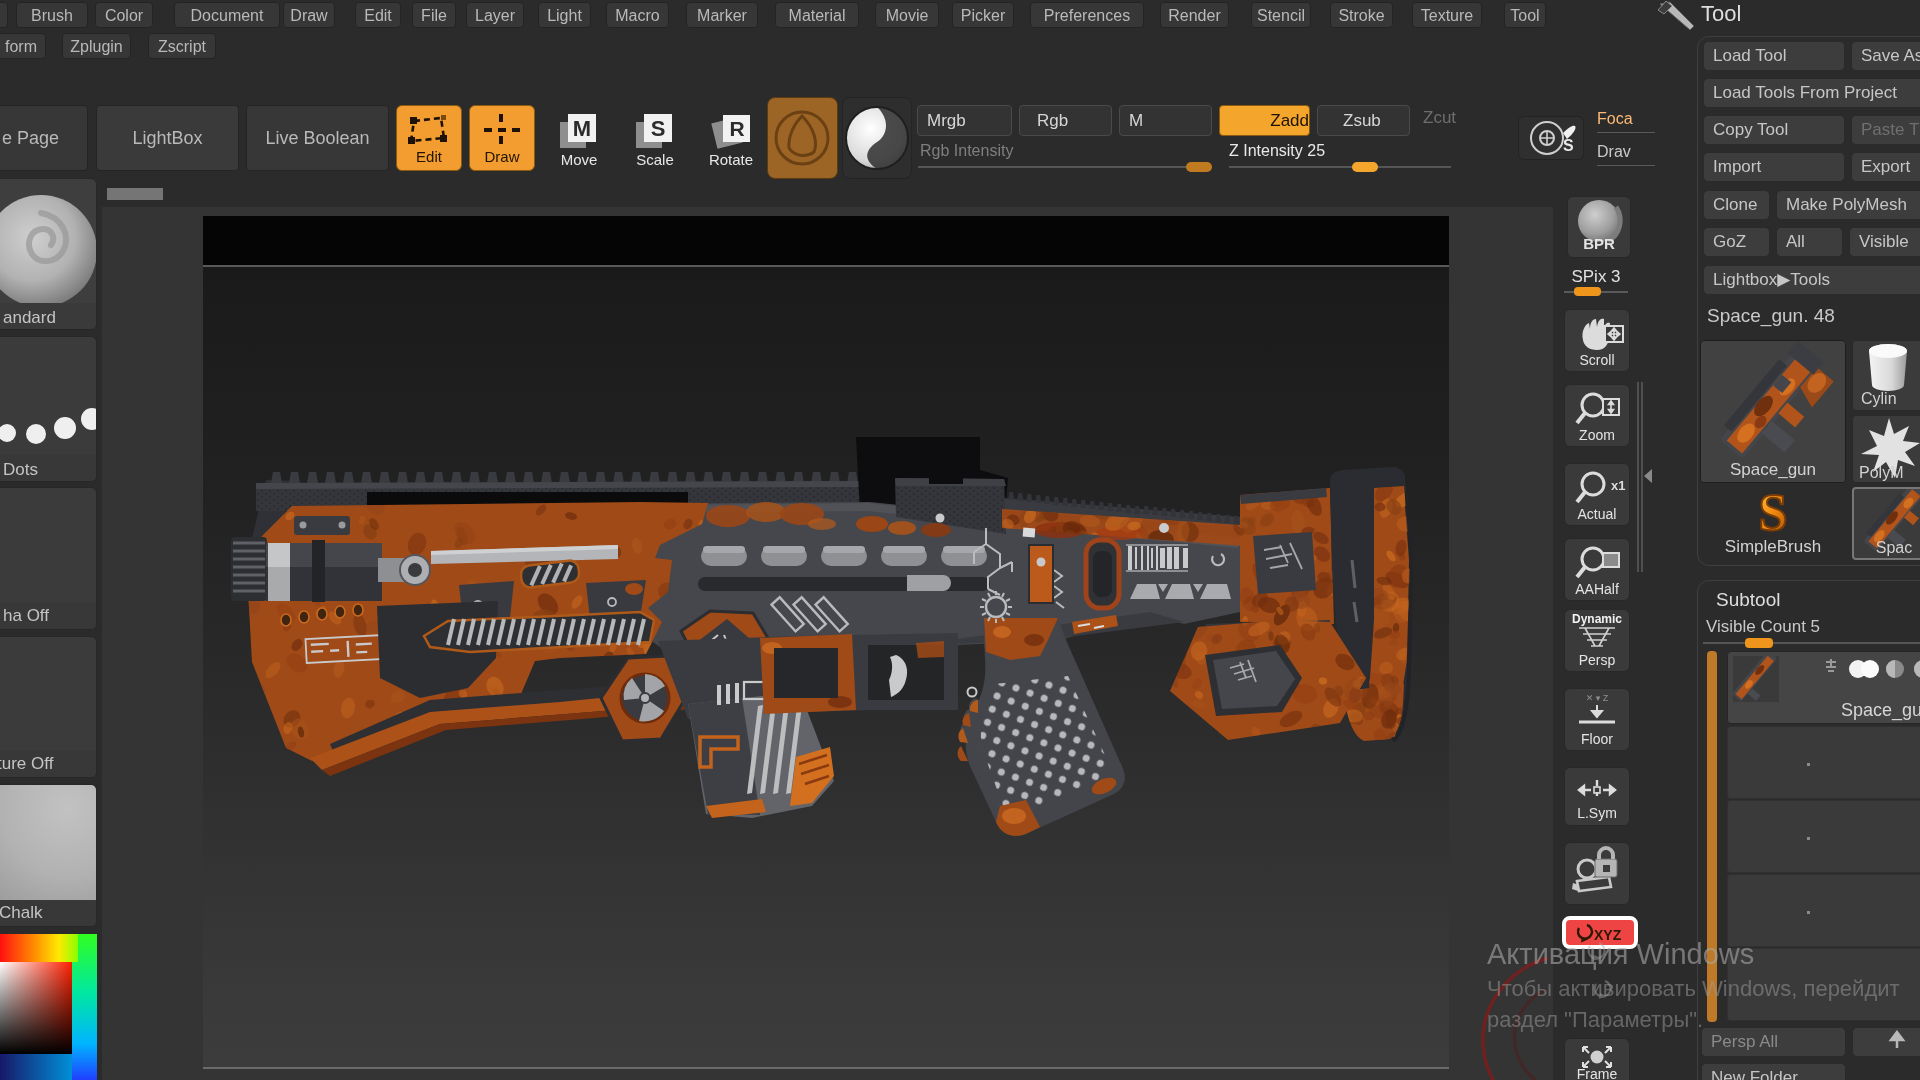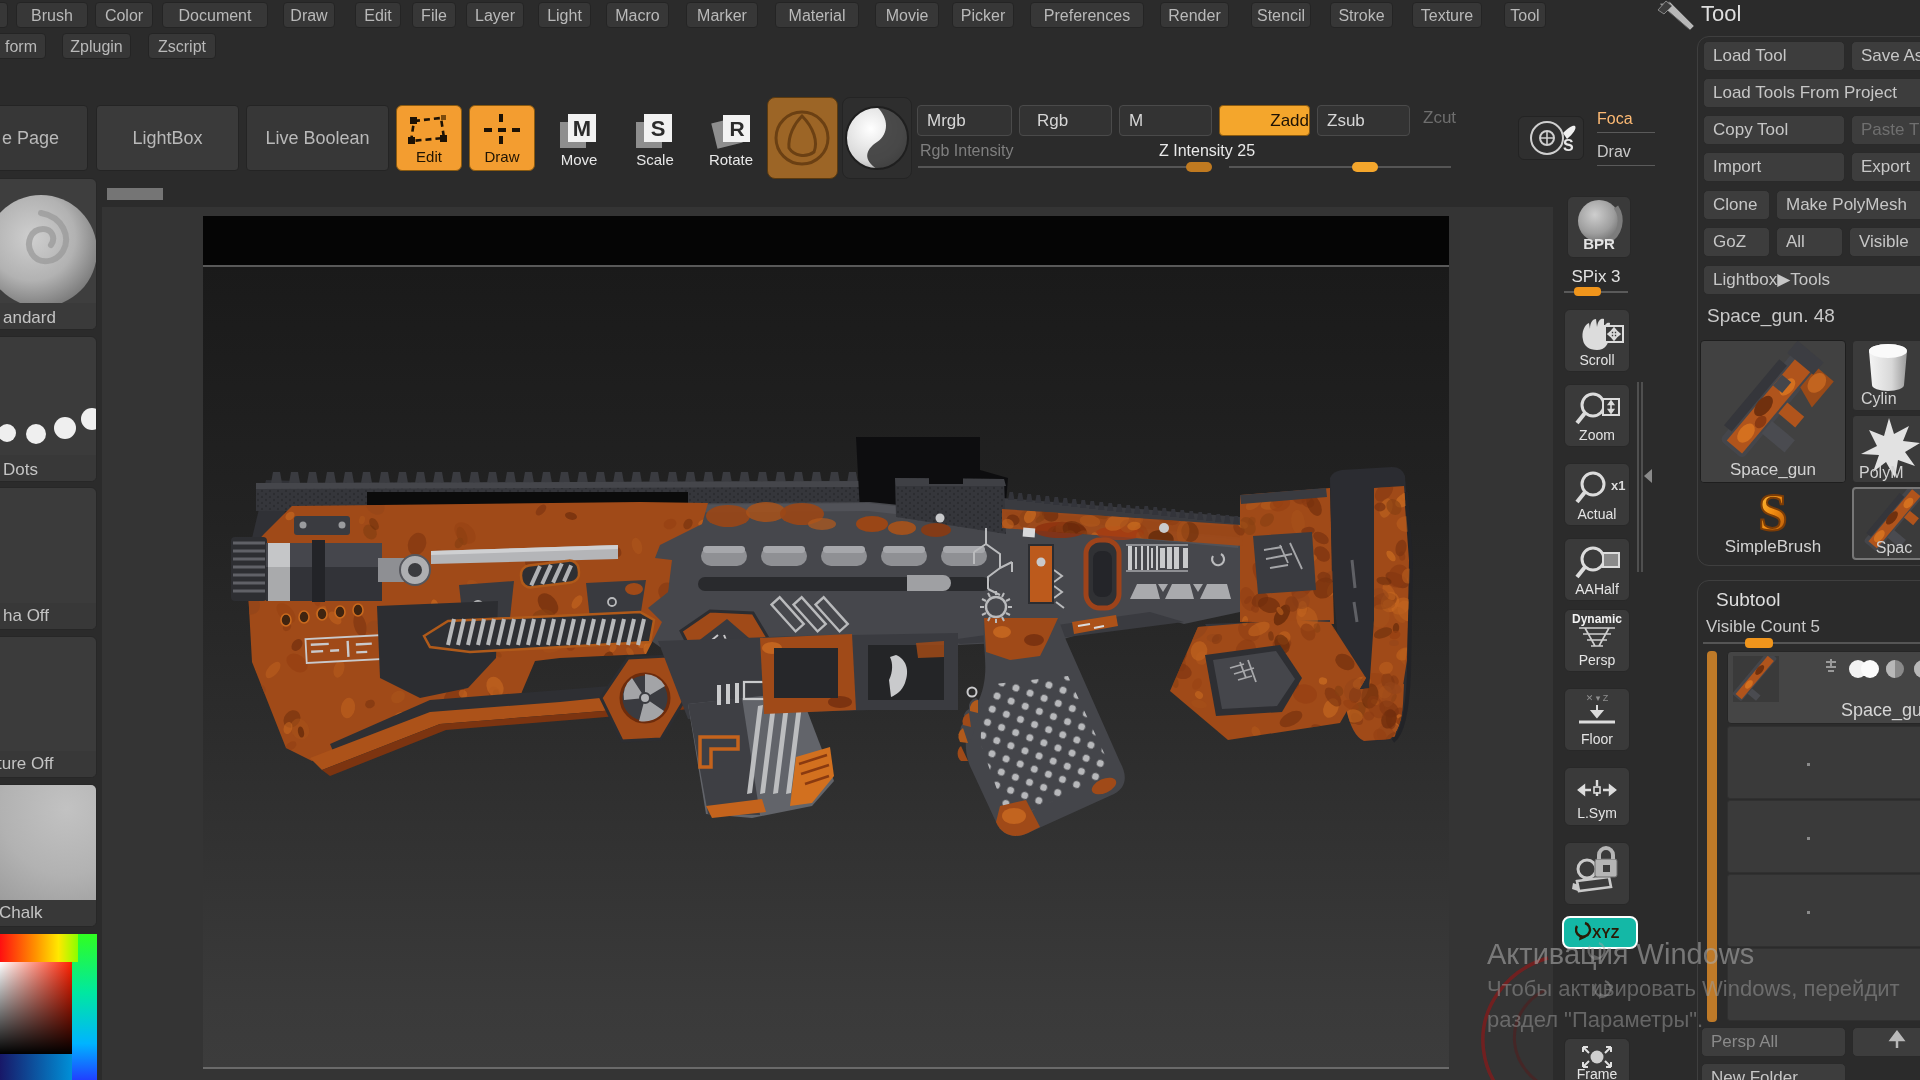--- a/index.html
+++ b/index.html
@@ -14,21 +14,21 @@
     padding-left:9px; white-space:nowrap; overflow:hidden; }
 </style>
 </head>
 <body>
 <div id="root" class="abs" style="left:0;top:0;width:1920px;height:1080px;">
 
   <div id="menubar">
     <div class="btn" style="left:-30px;top:2px;width:38px;height:26px;"></div>
     <div class="btn" style="left:16px;top:2px;width:72px;height:26px;">Brush</div>
     <div class="btn" style="left:95px;top:2px;width:58px;height:26px;">Color</div>
-    <div class="btn" style="left:162px;top:2px;width:106px;height:26px;">Document</div>
+    <div class="btn" style="left:174px;top:2px;width:106px;height:26px;">Document</div>
     <div class="btn" style="left:283px;top:2px;width:52px;height:26px;">Draw</div>
     <div class="btn" style="left:355px;top:2px;width:46px;height:26px;">Edit</div>
     <div class="btn" style="left:412px;top:2px;width:44px;height:26px;">File</div>
     <div class="btn" style="left:466px;top:2px;width:58px;height:26px;">Layer</div>
     <div class="btn" style="left:538px;top:2px;width:53px;height:26px;">Light</div>
     <div class="btn" style="left:606px;top:2px;width:63px;height:26px;">Macro</div>
     <div class="btn" style="left:686px;top:2px;width:72px;height:26px;">Marker</div>
     <div class="btn" style="left:775px;top:2px;width:84px;height:26px;">Material</div>
     <div class="btn" style="left:875px;top:2px;width:64px;height:26px;">Movie</div>
     <div class="btn" style="left:952px;top:2px;width:62px;height:26px;">Picker</div>
@@ -116,27 +116,27 @@
         <circle cx="34" cy="40" r="31" fill="url(#sphg)"></circle>
         <path d="M34 9 A31 31 0 0 1 34 71 C20 62 22 52 34 44 C46 36 46 20 34 9 Z" fill="#2e2e2e" opacity="0.85"></path>
         <circle cx="34" cy="40" r="31" fill="none" stroke="#1f1f1f" stroke-width="2"></circle>
       </svg>
     </div>
 
     <div class="btn" style="left:917px;top:105px;width:95px;height:31px;line-height:29px;text-align:left;padding-left:9px;font-size:17px;color:#d6d6d6;border-color:#4a4a4a;background:#333333;">Mrgb</div>
     <div class="btn" style="left:1019px;top:105px;width:93px;height:31px;line-height:29px;text-align:left;padding-left:17px;font-size:17px;color:#d6d6d6;border-color:#4a4a4a;background:#333333;">Rgb</div>
     <div class="btn" style="left:1119px;top:105px;width:93px;height:31px;line-height:29px;text-align:left;padding-left:9px;font-size:17px;color:#d6d6d6;border-color:#4a4a4a;background:#333333;">M</div>
     <div class="btn" style="left:1219px;top:105px;width:91px;height:31px;line-height:29px;text-align:right;padding-left:9px;font-size:17px;background:#f4a62c;color:#1d1205;border-color:#8a5a10;">Zadd</div>
-    <div class="btn" style="left:1317px;top:105px;width:93px;height:31px;line-height:29px;text-align:left;padding-left:9px;font-size:17px;color:#d6d6d6;border-color:#4a4a4a;background:#333333;">Zsub</div>
+    <div class="btn" style="left:1317px;top:105px;width:93px;height:31px;line-height:29px;text-align:left;padding-left:25px;font-size:17px;color:#d6d6d6;border-color:#4a4a4a;background:#333333;">Zsub</div>
     <div class="abs" style="left:1423px;top:108px;color:#6e6e6e;font-size:17px;">Zcut</div>
 
     <div class="abs" style="left:920px;top:142px;color:#7f7f7f;font-size:16px;">Rgb Intensity</div>
     <div class="abs" style="left:918px;top:166px;width:292px;height:2px;background:#555;"></div>
     <div class="abs" style="left:1186px;top:162px;width:26px;height:10px;background:#c07a20;border-radius:5px;"></div>
-    <div class="abs" style="left:1159px;top:142px;color:#e9e9e9;font-size:16px;">Z Intensity 25</div>
+    <div class="abs" style="left:1229px;top:142px;color:#e9e9e9;font-size:16px;">Z Intensity 25</div>
     <div class="abs" style="left:1229px;top:166px;width:222px;height:2px;background:#555;"></div>
     <div class="abs" style="left:1352px;top:162px;width:26px;height:10px;background:#f4a62c;border-radius:5px;"></div>
 
     <div class="abs" style="left:1518px;top:116px;width:66px;height:44px;background:#2f2f2f;border-radius:6px;border:1px solid #232323;">
       <svg width="64" height="42" viewBox="0 0 64 42">
         <circle cx="28" cy="21" r="16" fill="none" stroke="#cfcfcf" stroke-width="2"></circle>
         <circle cx="28" cy="21" r="7" fill="none" stroke="#cfcfcf" stroke-width="2"></circle>
         <path d="M28 14 v14 M21 21 h14" stroke="#cfcfcf" stroke-width="1.6"></path>
         <path d="M44 16 C50 10 54 8 56 9 C58 11 54 17 48 22 Z" fill="#f0f0f0"></path>
         <text x="44" y="34" font-size="16" font-weight="bold" fill="#e8e8e8" font-family="Liberation Sans">S</text>
@@ -818,21 +818,21 @@
       <svg width="64" height="61" viewBox="0 0 64 61">
         <circle cx="22" cy="26" r="9" fill="none" stroke="#c9c9c9" stroke-width="3"></circle>
         <path d="M12 38 L44 34 L46 44 L14 48 Z" fill="none" stroke="#c9c9c9" stroke-width="2.6"></path>
         <path d="M8 40 l6 2 -1 6 -6 -2 Z" fill="#c9c9c9"></path>
         <rect x="30" y="16" width="22" height="18" rx="2" fill="#b5b5b5" stroke="#6a6a6a"></rect>
         <path d="M34 16 v-4 a7 7 0 0 1 14 0 v4" fill="none" stroke="#b5b5b5" stroke-width="4"></path>
         <rect x="38" y="22" width="7" height="7" fill="#3c3c3c"></rect>
       </svg>
     </div>
 
-    <div class="abs" style="left:1562px;top:916px;width:76px;height:33px;background:#14b8a6;border:2px solid #ffffff;border-radius:8px;">
+    <div class="abs" style="left:1562px;top:916px;width:76px;height:33px;background:#ef4444;border:4px solid #ffffff;border-radius:8px;">
       <svg width="72" height="29" viewBox="0 0 72 29">
         <path d="M13 8 a7 7 0 1 0 8 -3" fill="none" stroke="#2a1a05" stroke-width="2.4"></path>
         <path d="M16 17 l6 2.5 -7 3 Z" fill="#2a1a05"></path>
         <text x="28" y="20" font-size="14" font-weight="bold" fill="#2a1a05" font-family="Liberation Sans">XYZ</text>
       </svg>
     </div>
 
     <svg class="abs" style="left:1582px;top:938px;" width="40" height="64" viewBox="0 0 40 64" opacity="0.45">
       <path d="M8 8 a8 8 0 1 0 9 -3" fill="none" stroke="#a8a8a8" stroke-width="2.2"></path>
       <path d="M12 17 l6 2.5 -7 3.5 Z" fill="#a8a8a8"></path>

